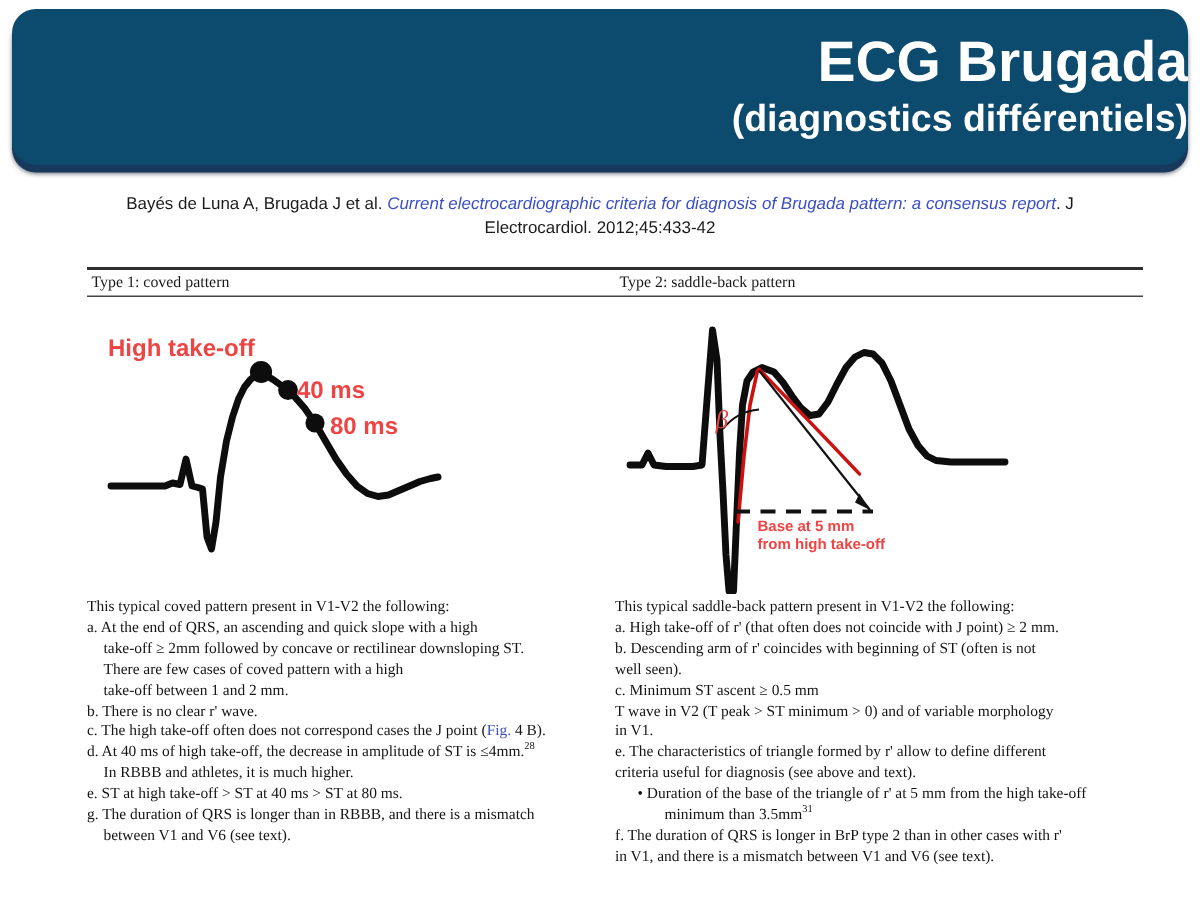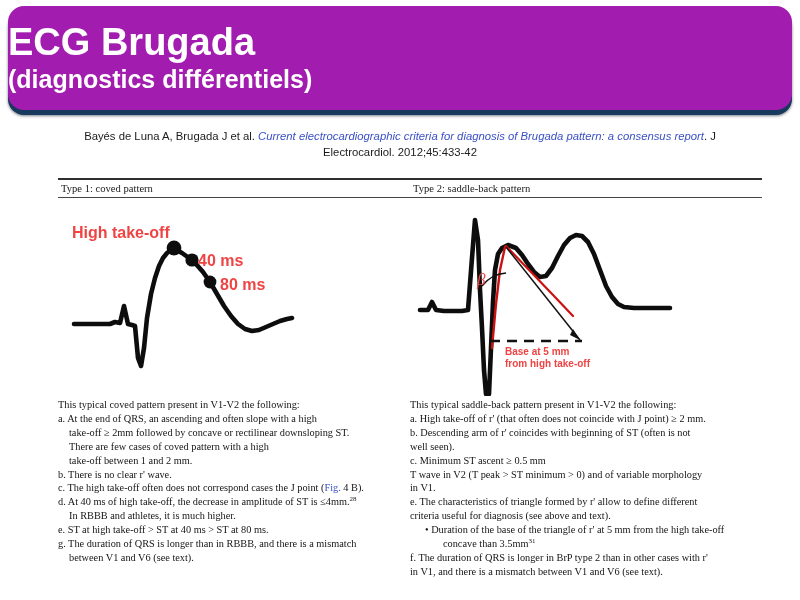--- a/index.html
+++ b/index.html
@@ -15,26 +15,26 @@
     position: relative;
   }
 
   
   #title-banner {
     position: absolute;
     left: 8px;
     top: 6px;
     width: 784px;
     height: 104px;
-    background: #a21caf;
+    background: #0c4a6e;
     border-radius: 16px;
     box-shadow: 0 5px 0 0 #18385c, 0 6px 3px 0 rgba(10,20,40,0.55);
     display: flex;
     flex-direction: column;
-    align-items: flex-start;
+    align-items: flex-end;
     justify-content: center;
     box-sizing: border-box;
   }
   #title-banner .t-main {
     color: #ffffff;
     font-size: 38px;
     font-weight: bold;
     line-height: 1.05;
     letter-spacing: 0px;
     text-align: center;
@@ -235,21 +235,21 @@
         <div class="art-label" id="lbl-beta">β</div>
         <div class="art-label" id="lbl-base5mm"><span>Base at 5 mm</span><br><span>from high take-off</span></div>
       </div>
     </div>
   </div>
 
   <div id="text-cols">
 
     <div class="text-col">
       <p>This typical coved pattern present in V1-V2 the following:</p>
-      <p class="ind"><span>a. At the end of QRS, an ascending and often slope with a high</span></p>
+      <p class="ind"><span>a. At the end of QRS, an ascending and quick slope with a high</span></p>
       <p class="ind2">take-off ≥ 2mm followed by concave or rectilinear downsloping ST.</p>
       <p class="ind2">There are few cases of coved pattern with a high</p>
       <p class="ind2">take-off between 1 and 2 mm.</p>
       <p class="ind">b. There is no clear r' wave.</p>
       <p class="ind"><span>c. The high take-off often does not correspond cases the J point (</span><span class="figlink">Fig.</span><span> 4 B).</span></p>
       <p class="ind"><span>d. At 40 ms of high take-off, the decrease in amplitude of ST is ≤4mm.</span><sup>28</sup></p>
       <p class="ind2">In RBBB and athletes, it is much higher.</p>
       <p class="ind">e. ST at high take-off &gt; ST at 40 ms &gt; ST at 80 ms.</p>
       <p class="ind">g. The duration of QRS is longer than in RBBB, and there is a mismatch</p>
       <p class="ind2">between V1 and V6 (see text).</p>
@@ -259,18 +259,18 @@
       <p>This typical saddle-back pattern present in V1-V2 the following:</p>
       <p>a. High take-off of r' (that often does not coincide with J point) ≥ 2 mm.</p>
       <p>b. Descending arm of r' coincides with beginning of ST (often is not</p>
       <p>well seen).</p>
       <p>c. Minimum ST ascent ≥ 0.5 mm</p>
       <p>T wave in V2 (T peak &gt; ST minimum &gt; 0) and of variable morphology</p>
       <p>in V1.</p>
       <p>e. The characteristics of triangle formed by r' allow to define different</p>
       <p>criteria useful for diagnosis (see above and text).</p>
       <p class="bullet">• <span>Duration of the base of the triangle of r' at 5 mm from the high take-off</span></p>
-      <p class="bullet2"><span>concave than 3.5mm</span><sup>31</sup></p>
+      <p class="bullet2"><span>minimum than 3.5mm</span><sup>31</sup></p>
       <p>f. The duration of QRS is longer in BrP type 2 than in other cases with r'</p>
       <p>in V1, and there is a mismatch between V1 and V6 (see text).</p>
     </div>
   </div>
 </div>
 
 </body></html>

